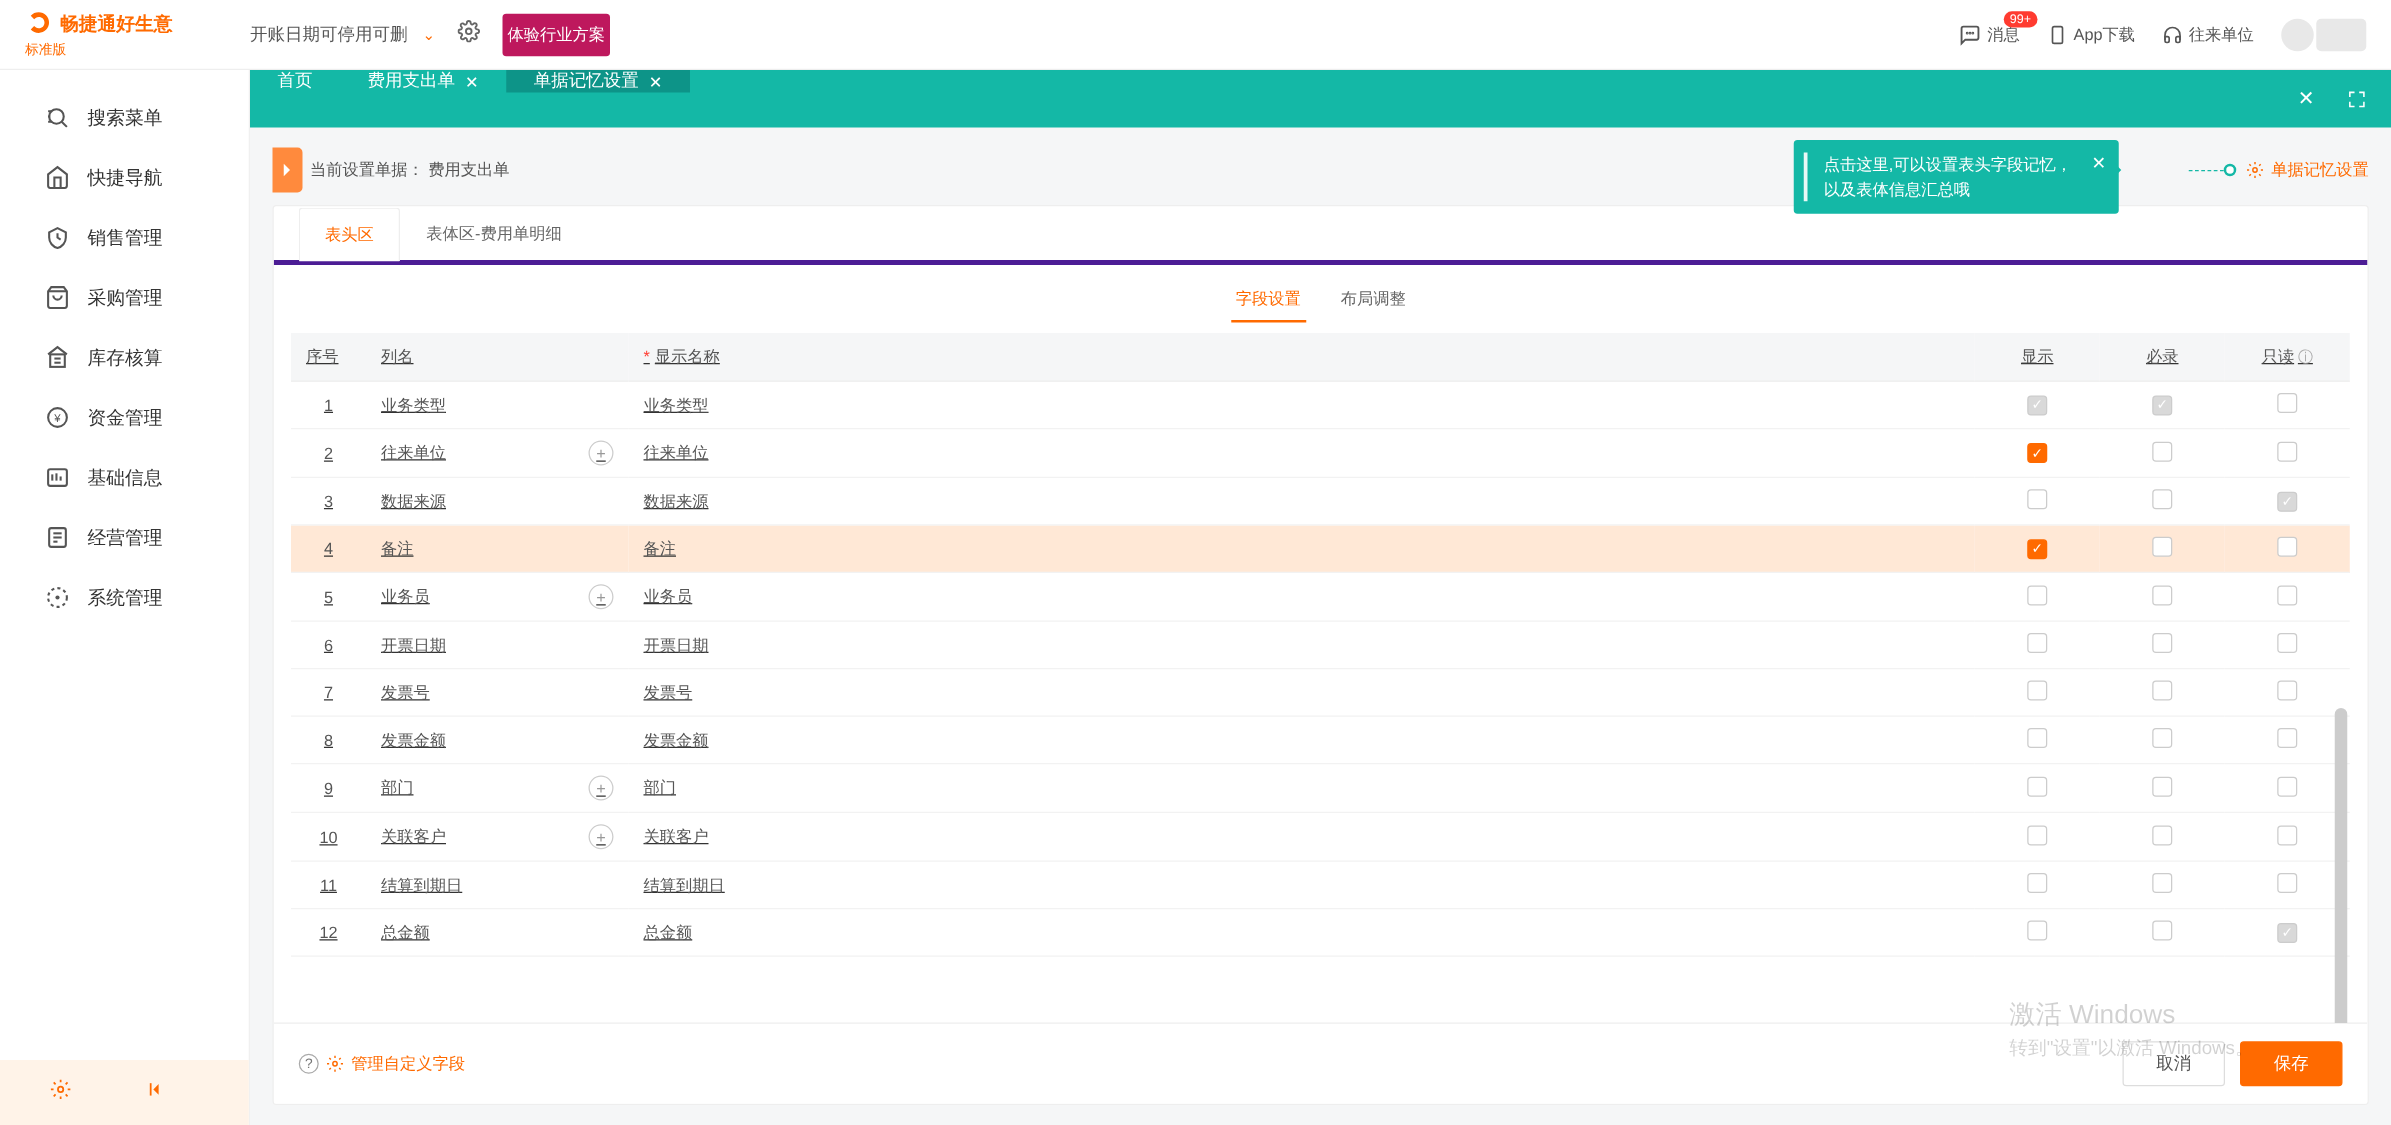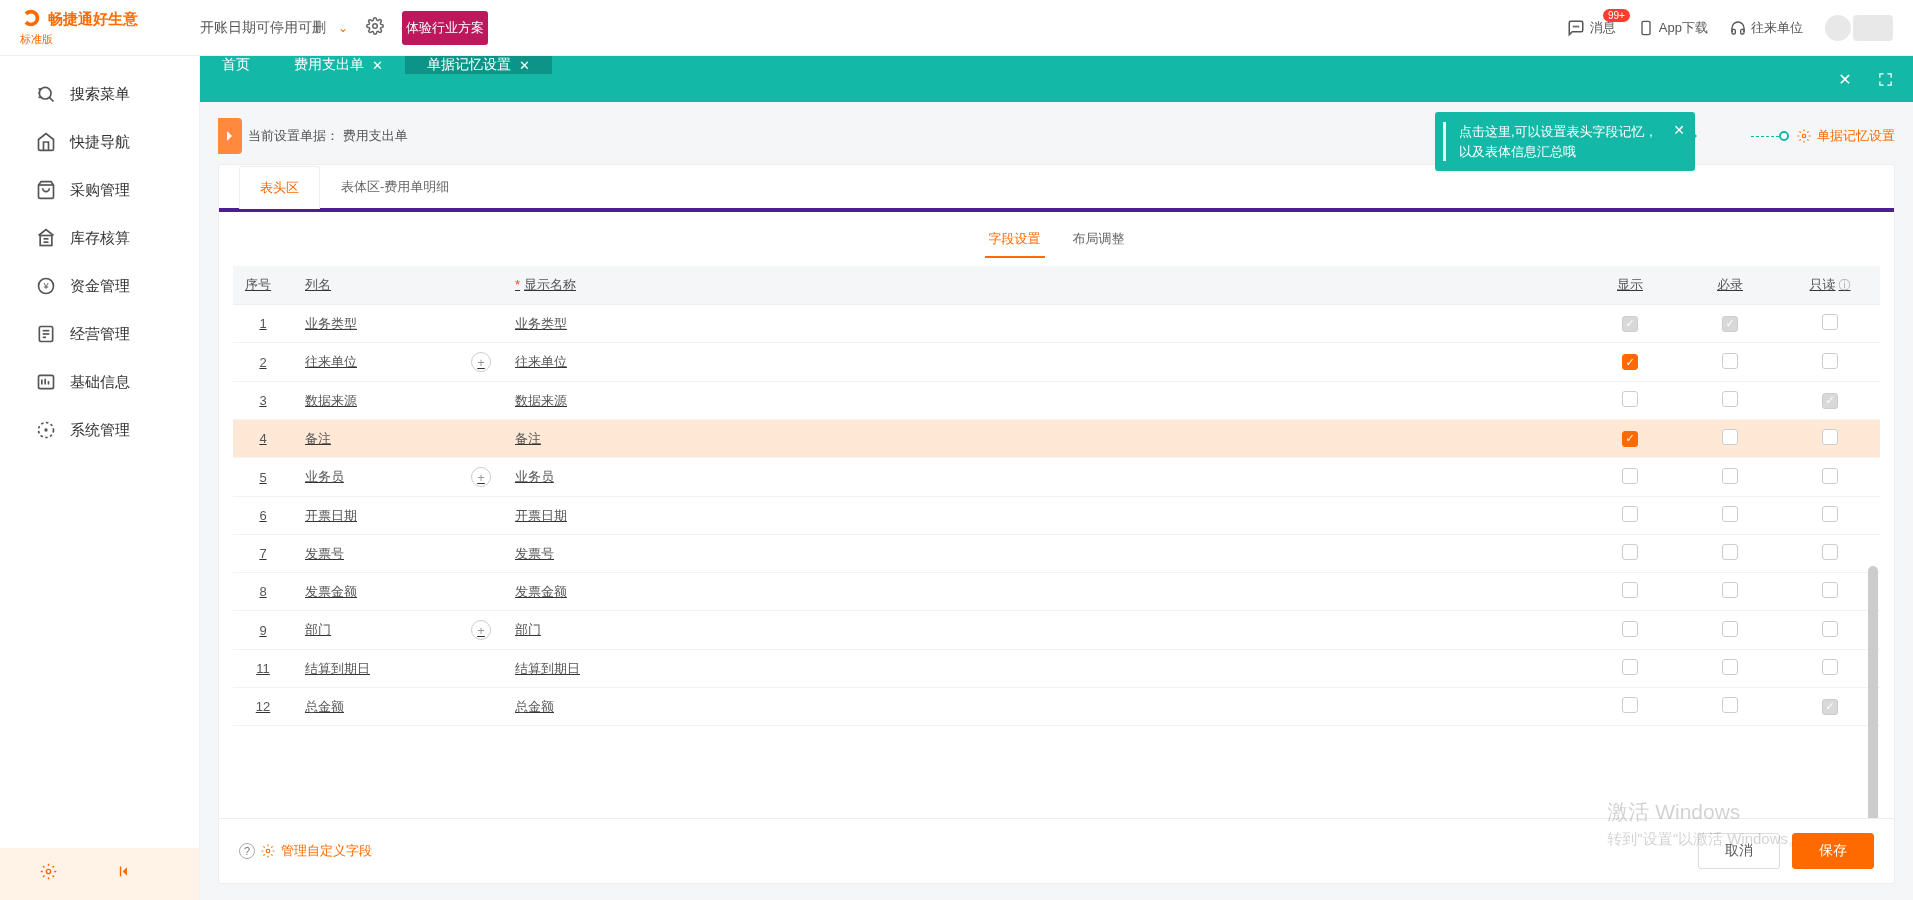--- a/index.html
+++ b/index.html
@@ -194,20 +194,29 @@
               <svg width="20" height="20" viewBox="0 0 24 24" fill="none" stroke="#555" stroke-width="2">
                 <path d="M3 9l9-7 9 7v11a2 2 0 0 1-2 2H5a2 2 0 0 1-2-2z"></path>
                 <polyline points="9 22 9 12 15 12 15 22"></polyline>
               </svg>
             </span>
             <span>快捷导航</span>
           </div>
           <div class="side-item">
             <span class="icon">
               <svg width="20" height="20" viewBox="0 0 24 24" fill="none" stroke="#555" stroke-width="2">
+                <path d="M20 12V7l-8-4-8 4v5c0 5 3.5 9 8 10 4.5-1 8-5 8-10z"></path>
+                <path d="M12 8v4l3 2"></path>
+              </svg>
+            </span>
+            <span>销售管理</span>
+          </div>
+          <div class="side-item">
+            <span class="icon">
+              <svg width="20" height="20" viewBox="0 0 24 24" fill="none" stroke="#555" stroke-width="2">
                 <path d="M6 2L3 6v14a2 2 0 0 0 2 2h14a2 2 0 0 0 2-2V6l-3-4z"></path>
                 <line x1="3" y1="6" x2="21" y2="6"></line>
                 <path d="M16 10a4 4 0 0 1-8 0"></path>
               </svg>
             </span>
             <span>采购管理</span>
           </div>
           <div class="side-item">
             <span class="icon">
               <svg width="20" height="20" viewBox="0 0 24 24" fill="none" stroke="#555" stroke-width="2">
@@ -224,38 +233,38 @@
               <svg width="20" height="20" viewBox="0 0 24 24" fill="none" stroke="#555" stroke-width="2">
                 <circle cx="12" cy="12" r="9"></circle>
                 <text x="12" y="16" text-anchor="middle" font-size="11" fill="#555" stroke="none">¥</text>
               </svg>
             </span>
             <span>资金管理</span>
           </div>
           <div class="side-item">
             <span class="icon">
               <svg width="20" height="20" viewBox="0 0 24 24" fill="none" stroke="#555" stroke-width="2">
+                <rect x="3" y="4" width="18" height="16" rx="2"></rect>
+                <line x1="7" y1="9" x2="7" y2="15"></line>
+                <line x1="11" y1="8" x2="11" y2="15"></line>
+                <line x1="15" y1="11" x2="15" y2="15"></line>
+              </svg>
+            </span>
+            <span>基础信息</span>
+          </div>
+          <div class="side-item">
+            <span class="icon">
+              <svg width="20" height="20" viewBox="0 0 24 24" fill="none" stroke="#555" stroke-width="2">
                 <rect x="4" y="3" width="16" height="18" rx="2"></rect>
                 <line x1="8" y1="8" x2="16" y2="8"></line>
                 <line x1="8" y1="12" x2="16" y2="12"></line>
                 <line x1="8" y1="16" x2="12" y2="16"></line>
               </svg>
             </span>
             <span>经营管理</span>
-          </div>
-          <div class="side-item">
-            <span class="icon">
-              <svg width="20" height="20" viewBox="0 0 24 24" fill="none" stroke="#555" stroke-width="2">
-                <rect x="3" y="4" width="18" height="16" rx="2"></rect>
-                <line x1="7" y1="9" x2="7" y2="15"></line>
-                <line x1="11" y1="8" x2="11" y2="15"></line>
-                <line x1="15" y1="11" x2="15" y2="15"></line>
-              </svg>
-            </span>
-            <span>基础信息</span>
           </div>
           <div class="side-item">
             <span class="icon">
               <svg width="20" height="20" viewBox="0 0 24 24" fill="none" stroke="#555" stroke-width="2" stroke-dasharray="3 3">
                 <circle cx="12" cy="12" r="9"></circle>
                 <circle cx="12" cy="12" r="2" fill="#555" stroke="none"></circle>
               </svg>
             </span>
             <span>系统管理</span>
           </div>
@@ -461,20 +470,33 @@
                         <span>部门</span>
                         <span class="plus-btn">+</span>
                       </div>
                     </td>
                     <td>部门</td>
                     <td class="center"><span class="chk"></span></td>
                     <td class="center"><span class="chk"></span></td>
                     <td class="center"><span class="chk"></span></td>
                   </tr>
                   <tr>
+                    <td class="center">10</td>
+                    <td>
+                      <div style="display:flex;align-items:center;justify-content:space-between;">
+                        <span>关联客户</span>
+                        <span class="plus-btn">+</span>
+                      </div>
+                    </td>
+                    <td>关联客户</td>
+                    <td class="center"><span class="chk"></span></td>
+                    <td class="center"><span class="chk"></span></td>
+                    <td class="center"><span class="chk"></span></td>
+                  </tr>
+                  <tr>
                     <td class="center">11</td>
                     <td>
                       <div style="display:flex;align-items:center;justify-content:space-between;">
                         <span>结算到期日</span>
                       </div>
                     </td>
                     <td>结算到期日</td>
                     <td class="center"><span class="chk"></span></td>
                     <td class="center"><span class="chk"></span></td>
                     <td class="center"><span class="chk"></span></td>

